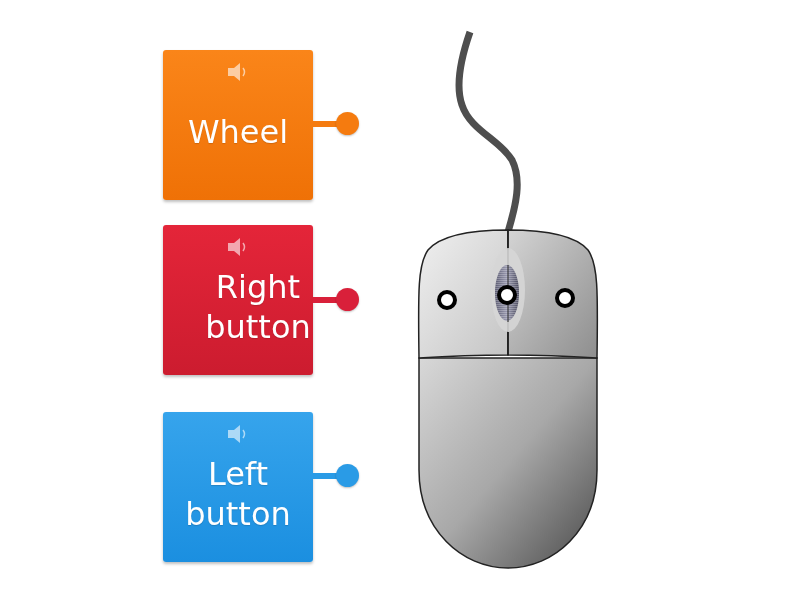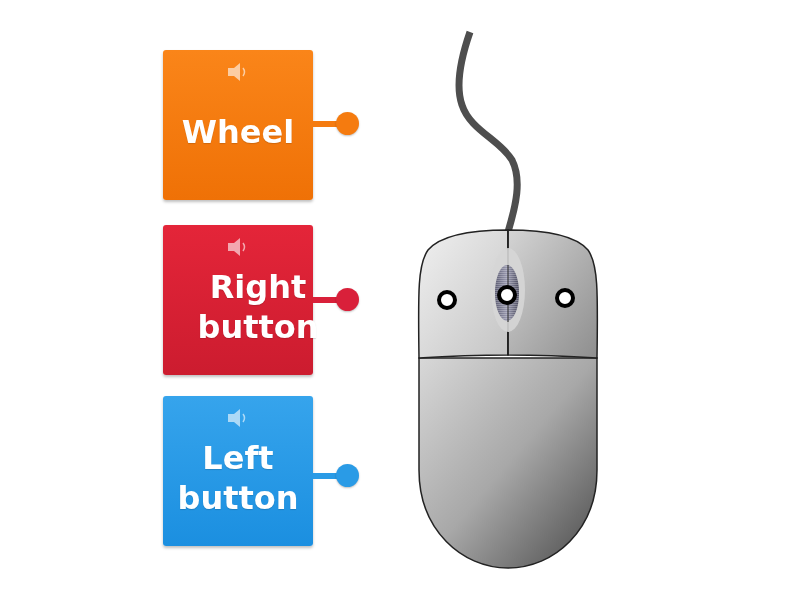--- a/index.html
+++ b/index.html
@@ -9,31 +9,31 @@
       font-family: "DejaVu Sans", sans-serif;
     }
     .card {
       position: absolute; left: 163px; width: 150px; height: 150px;
       border-radius: 3px;
       box-shadow: 0 2px 3px rgba(0,0,0,0.25);
       display: flex; flex-direction: column; align-items: center; justify-content: center;
       color: #fff; cursor: grab; box-sizing: border-box;
     }
     .card .label {
-      font-weight: bold; font-size: 32px; line-height: 40px; text-align: center;
+      font-weight: normal; font-size: 32px; line-height: 40px; text-align: center;
       text-shadow: 0 1px 1px rgba(0,0,0,0.15);
       margin-top: 14px;
     }
     .card .speaker {
       position: absolute; top: 12px; left: 50%; transform: translateX(-50%);
       width: 24px; height: 20px; opacity: 0.6;
     }
     .card.orange { top: 50px; background: linear-gradient(#fa8519, #ef7106); }
     .card.red    { top: 225px; background: linear-gradient(#e42539, #cc1c2f); padding-left: 40px; }
-    .card.blue   { top: 396px; background: linear-gradient(#36a4ec, #1b8fe0); }
+    .card.blue   { top: 412px; background: linear-gradient(#36a4ec, #1b8fe0); }
     .pin {
       position: absolute; height: 24px; width: 50px;
     }
     .pin .stem { position: absolute; left: 0; top: 9px; width: 34px; height: 6px; }
     .pin .dot { position: absolute; right: 4px; top: 0; width: 23px; height: 23px; border-radius: 50%;
       box-shadow: 0 1px 2px rgba(0,0,0,0.25); }
     .pin.orange { left: 313px; top: 112px; }
     .pin.orange .stem, .pin.orange .dot { background: #f57b0f; }
     .pin.red { left: 313px; top: 288px; }
     .pin.red .stem, .pin.red .dot { background: #d9203a; }

